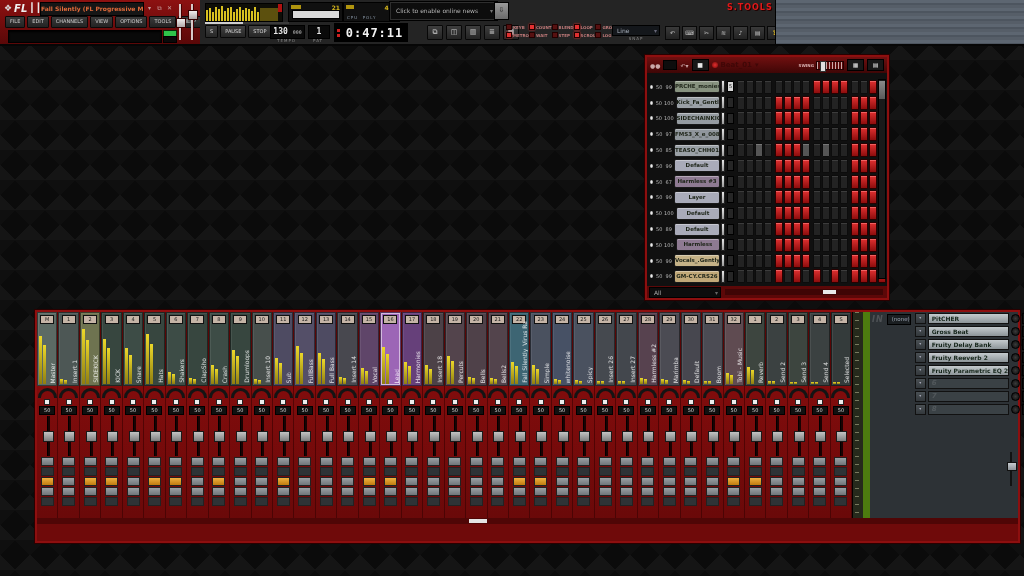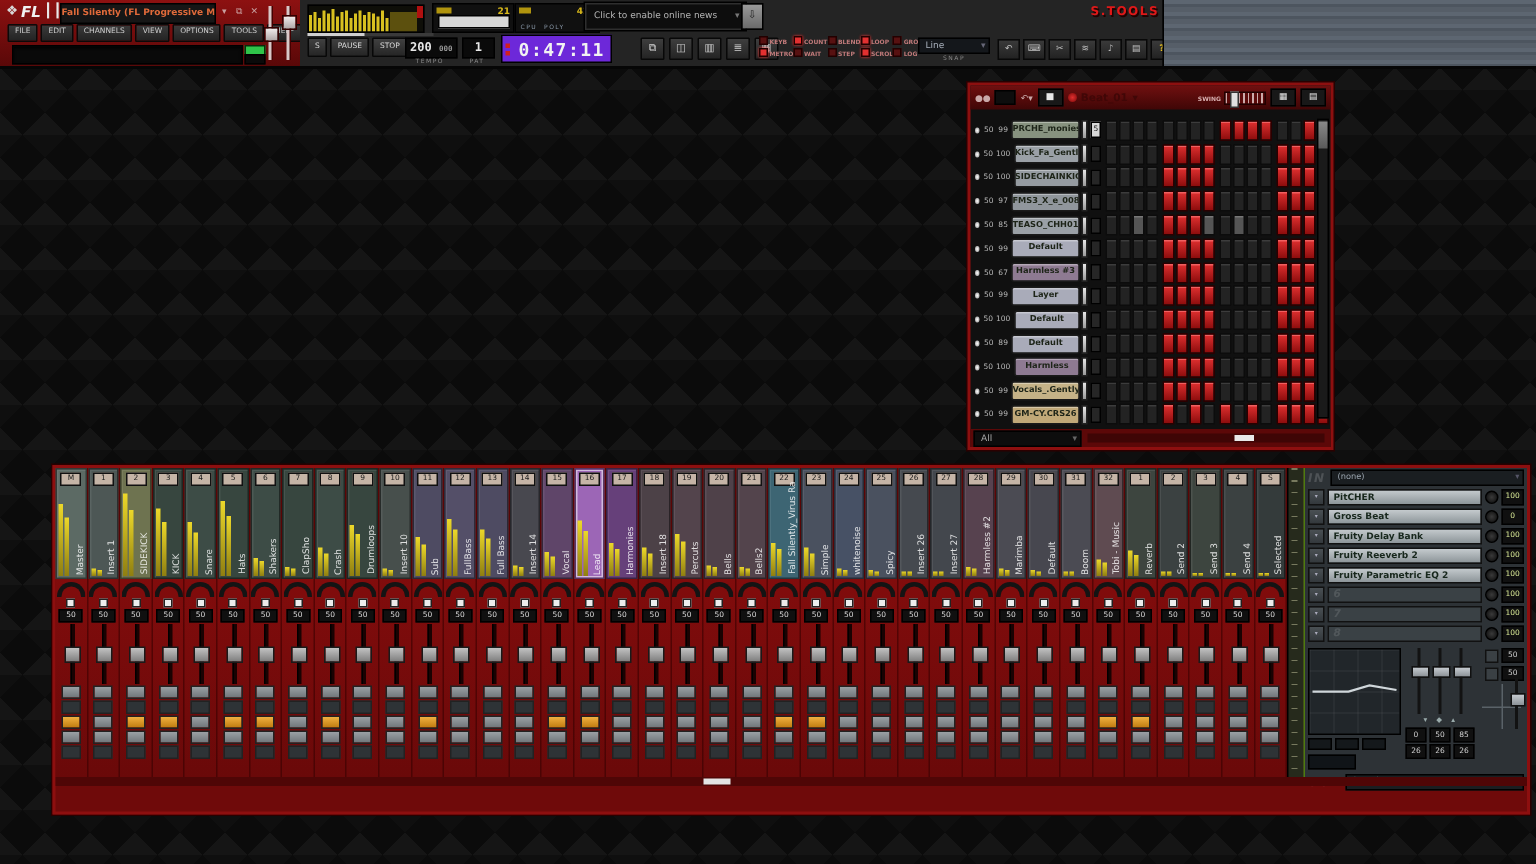--- a/index.html
+++ b/index.html
@@ -39,21 +39,21 @@
   .wave .rb{width:4px;height:8px;background:#b01010;align-self:flex-start;}
   .progress{left:5px;top:22px;width:84px;height:2px;background:#3a3a3a;}
   .progress i{display:block;width:45%;height:2px;background:#cfcfcf;}
   .transport{left:5px;top:25px;height:13px;display:flex;gap:2px;}
   .tr-btn{background:linear-gradient(#404040,#262626);border:1px solid #080808;color:#dcdcdc;font-size:5px;line-height:11px;padding:0 4px;border-radius:1px;}
   .lcd{background:#0a0a0a;border:1px solid #000;color:#e8e8e8;font-family:"DejaVu Sans Mono",monospace;font-weight:bold;text-align:center;}
   .tempo{left:70px;top:25px;width:33px;height:12px;font-size:8px;line-height:12px;}
   .tempo small{font-size:5px;color:#9a9a9a;}
   .disp-label{font-size:4px;color:#8a8a8a;text-align:center;letter-spacing:1px;}
   .pat{left:108px;top:25px;width:20px;height:12px;font-size:8px;line-height:12px;}
-  .timewrap{left:134px;top:23px;width:72px;height:17px;background:#6d28d9;border:1px solid #000;display:flex;align-items:center;}
+  .timewrap{left:134px;top:23px;width:72px;height:17px;background:#000000;border:1px solid #000;display:flex;align-items:center;}
   .recdots{display:flex;flex-direction:column;gap:2px;margin:0 2px;}
   .recdots i{width:3px;height:3px;background:#d02020;}
   .timedigits{flex:1;color:#f2f2f2;font-family:"DejaVu Sans Mono",monospace;font-size:12px;font-weight:bold;text-align:center;letter-spacing:1px;}
   .monpanel{top:2px;height:18px;background:#101010;border:1px solid #000;}
   .mon-a{left:88px;width:53px;}
   .mon-b{left:143px;width:55px;}
   .mon-val{position:absolute;right:2px;top:1px;color:#d8b81a;font-size:6px;font-weight:bold;}
   .mon-sq{position:absolute;left:2px;top:2px;width:10px;height:4px;background:#b0940e;}
   .mon-box{position:absolute;left:3px;bottom:2px;width:46px;height:7px;background:#d8d8d8;border:1px solid #000;}
   .mon-tags{position:absolute;left:3px;bottom:1px;color:#8a98a8;font-size:4px;letter-spacing:1px;}
@@ -137,21 +137,21 @@
   .st-fader{width:11px;height:40px;position:relative;margin:1px 0;}
   .st-fader em{position:absolute;left:5px;top:0;width:2px;height:40px;background:#190202;border-left:1px solid #000;}
   .st-fader i{position:absolute;left:1px;top:15px;width:9px;height:9px;background:linear-gradient(#c2c2c2,#7e7e7e);border:1px solid #1a1a1a;}
   .st-stack{display:flex;flex-direction:column;gap:1px;align-items:center;}
   .st-mini{width:11px;height:7px;background:linear-gradient(#9aa0a4,#70767a);border:1px solid #222;}
   .st-mini.dk{background:#2e3336;}
   .st-mini.fx{background:linear-gradient(#f0b040,#c07c10);}
   .mscale{width:10px;background:#262a1c;border-left:1px solid #000;
     background-image:repeating-linear-gradient(180deg,rgba(200,200,160,.5) 0 1px,transparent 1px 8px);background-size:4px 100%;background-repeat:no-repeat;background-position:2px 0;}
   
-  .fxp{width:148px;background:#2d3236;border-left:1px solid #4d7c0f;display:flex;flex-direction:column;}
+  .fxp{width:148px;background:#2d3236;border-left:7px solid #4d7c0f;display:flex;}
   .fx-io{height:13px;display:flex;align-items:center;gap:3px;padding:1px 2px;}
   .fx-io b{color:rgba(255,255,255,.16);font-size:8px;font-style:italic;letter-spacing:1px;}
   .fx-dd{flex:1;height:9px;background:#1a1e21;border:1px solid #000;color:#9aa4ae;font-size:5.5px;line-height:9px;padding-left:4px;position:relative;}
   .fx-dd .ar{position:absolute;right:2px;top:0;color:#556;}
   .fx-slot{height:13px;display:flex;align-items:center;gap:2px;padding:0 2px;}
   .fx-lbtn{width:9px;height:9px;background:linear-gradient(#4a5054,#33383c);border:1px solid #111;color:#aab;font-size:4px;text-align:center;line-height:8px;}
   .fx-name{flex:1;height:9px;background:linear-gradient(#c4cacd,#8d9599);border:1px solid #111;color:#17271c;
     font-size:6px;font-weight:bold;line-height:9px;padding-left:3px;overflow:hidden;white-space:nowrap;}
   .fx-name.ghost{background:#3a4145;color:rgba(255,255,255,.12);font-style:italic;font-size:7px;}
   .fx-knob{width:7px;height:7px;border-radius:50%;background:radial-gradient(#3a3a3a,#0a0a0a);border:1px solid #000;}
@@ -250,21 +250,21 @@
         </div>
       <div class="abs progress">
           <i></i>
         </div>
       <div class="abs transport" id="transport">
           <div class="tr-btn">S</div>
           <div class="tr-btn">PAUSE</div>
           <div class="tr-btn">STOP</div>
           <div class="tr-btn">REC</div>
         </div>
-      <div class="abs lcd tempo"><span>200</span> <small>000</small></div>
+      <div class="abs lcd tempo"><span>130</span> <small>000</small></div>
       <div class="abs disp-label" style="left:70px;top:38px;width:33px;">TEMPO</div>
       <div class="abs lcd pat">1</div>
       <div class="abs disp-label" style="left:108px;top:38px;width:20px;">PAT</div>
       <div class="abs monpanel mon-a">
         <span class="mon-sq"></span>
         <span class="mon-val">21</span>
         <span class="mon-box"></span>
       </div>
       <div class="abs monpanel mon-b">
         <span class="mon-sq" style="width:8px;"></span>

